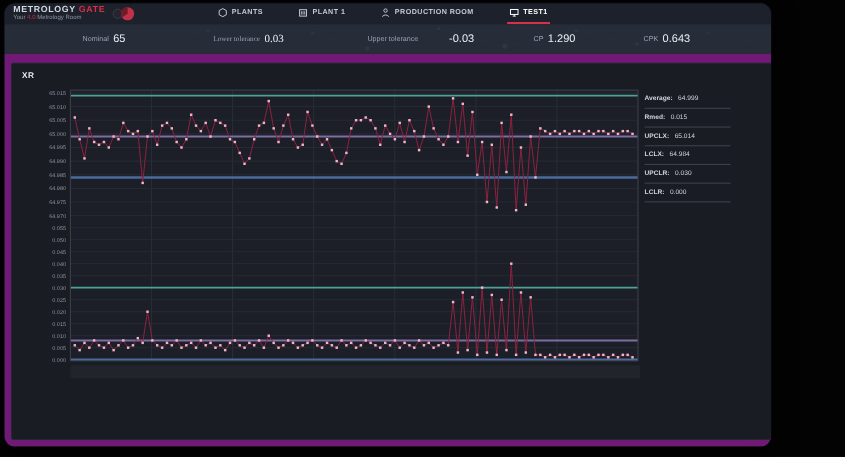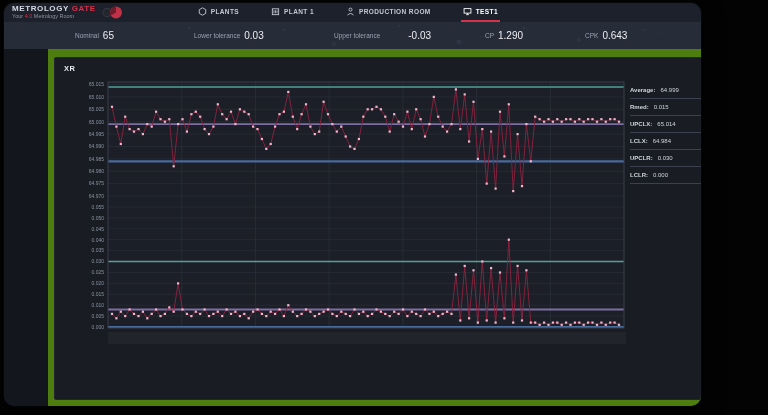--- a/index.html
+++ b/index.html
@@ -30,21 +30,21 @@
 
   
   .statsbar { position:absolute; left:0; top:19px; right:0; height:27px; background:#262c38;
     overflow:hidden; }
   .statsbar .net { position:absolute; inset:0; opacity:.5; }
   .stat-item { position:absolute; top:0; height:100%; display:flex; align-items:center; gap:4px; }
   .stat-label { font-size:6.5px; color:#99a2b1; }
   .stat-value { font-size:10px; color:#eceef2; }
 
   
-  .content { position:absolute; left:0; top:46px; right:0; bottom:0; background:#4d7c0f;margin-left:44px; }
+  .content { position:absolute; left:0; top:46px; right:0; bottom:0; background:#701a75; }
   .chart-panel { position:absolute; left:6px; top:8px; width:747px; height:343px;
     background:#191c23; border:1px solid #232733; border-radius:2px; }
   .panel-title { position:absolute; left:9px; top:6px; font-size:7.5px; font-weight:bold;
     color:#e8eaee; letter-spacing:.5px; }
 
   .plot-wrap { position:absolute; left:17px; top:22px; }
   .axis-strip { position:absolute; left:53px; top:274px; width:518px; height:12px;
     background:rgba(255,255,255,.035); }
 
   .legend { position:absolute; left:575px; top:24px; width:78px; }
@@ -133,21 +133,21 @@
           <circle cx="575" cy="18" r="1.8"></circle>
         <circle cx="640" cy="8" r="1.2"></circle>
           <circle cx="700" cy="20" r="1.6"></circle>
           <circle cx="185" cy="6" r="1.3"></circle>
       </g>
     </svg>
   <div class="stat-item" style="left: 71px;">
         <span class="stat-label">Nominal</span>
         <span class="stat-value">65</span>
       </div>
-      <div class="stat-item" style="left: 190px;">
+      <div class="stat-item" style="left: 190px; font-family: Liberation Serif, serif;">
         <span class="stat-label">Lower tolerance</span>
         <span class="stat-value">0.03</span>
       </div>
       <div class="stat-item" style="left: 330px; gap: 28px;">
         <span class="stat-label">Upper tolerance</span>
         <span class="stat-value">-0.03</span>
       </div>
       <div class="stat-item" style="left: 481px;">
         <span class="stat-label">CP</span>
         <span class="stat-value">1.290</span>

